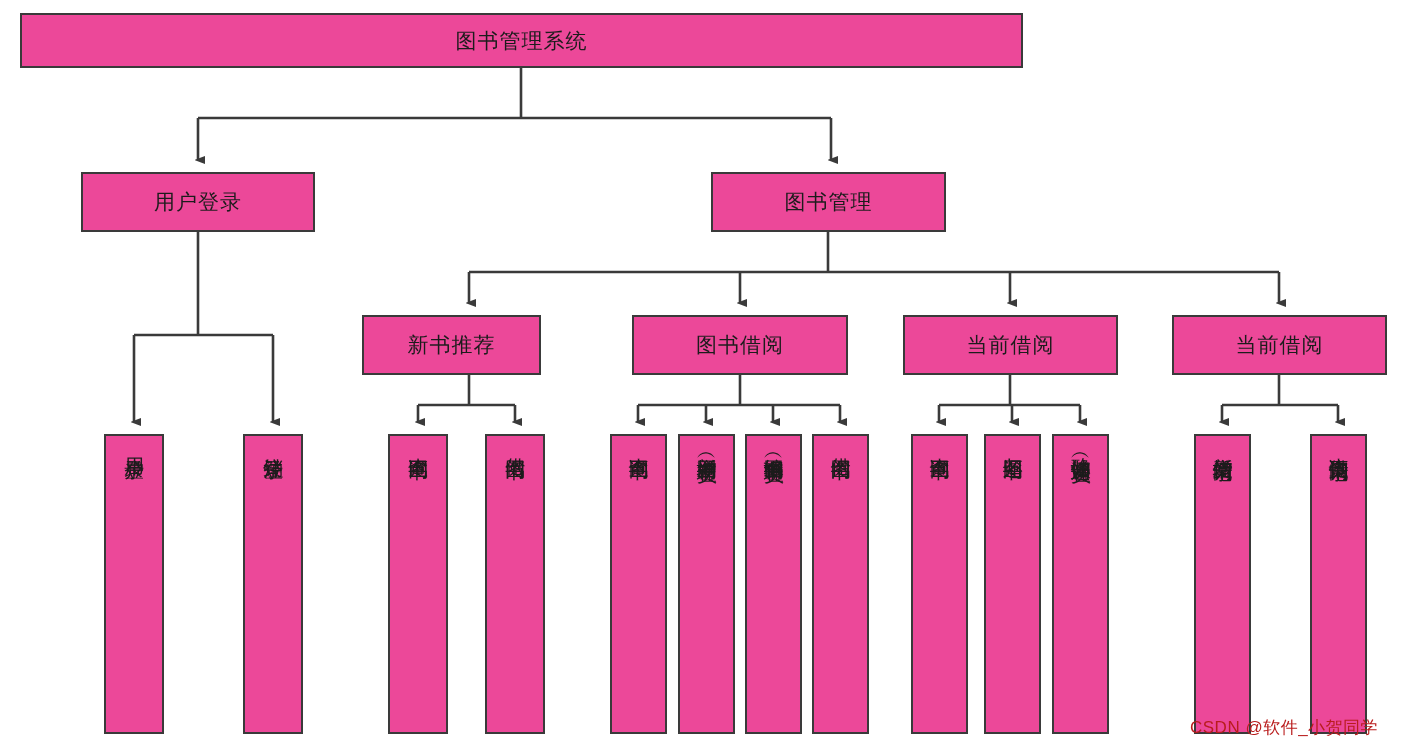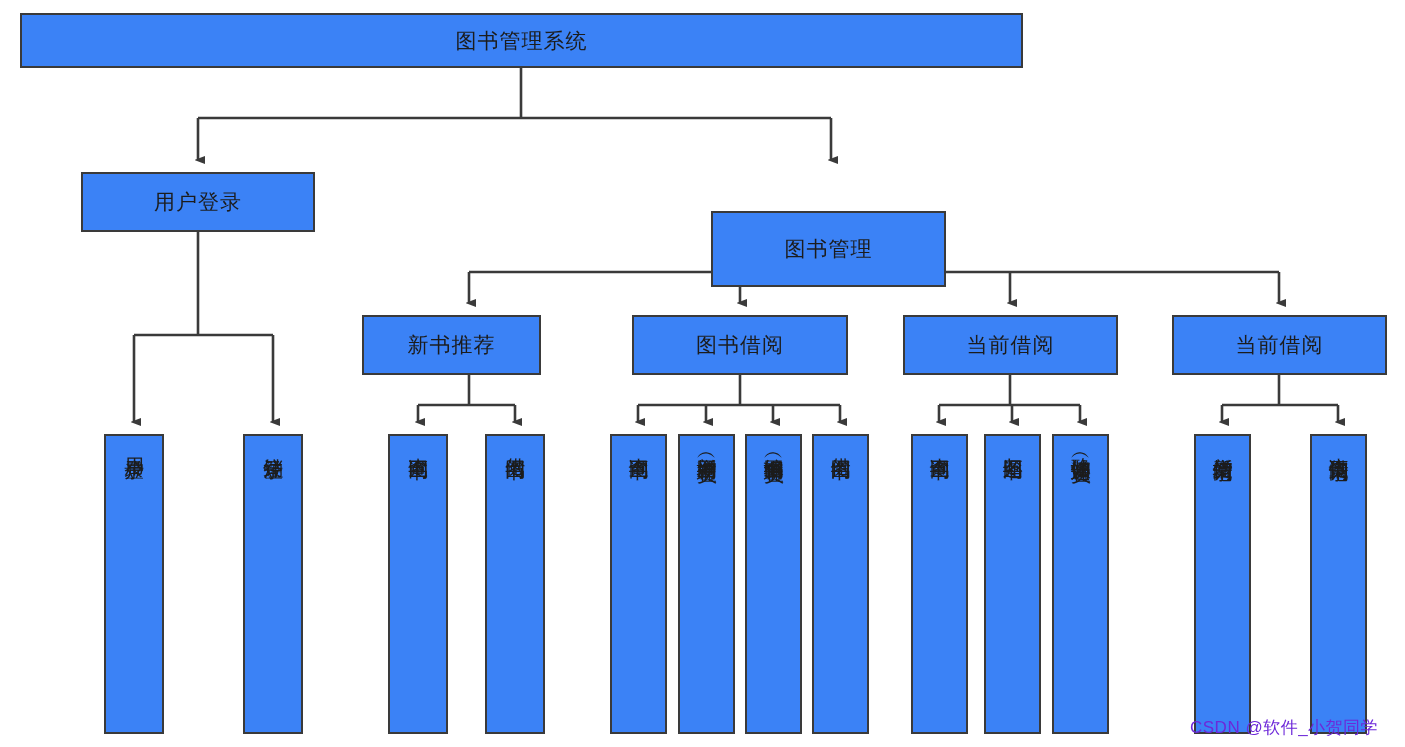--- a/index.html
+++ b/index.html
@@ -21,21 +21,21 @@
     position: absolute;
     left: 0;
     top: 0;
     width: 1405px;
     height: 747px;
     pointer-events: none;
   }
   .node {
     position: absolute;
     box-sizing: border-box;
-    background: #3b82f6;
+    background: #ec4899;
     border: 2px solid #3a3a3a;
     display: flex;
     align-items: center;
     justify-content: center;
     color: #1c1c1c;
   }
   .node.horiz {
     font-size: 21px;
     letter-spacing: 1px;
     line-height: 1.1;
@@ -49,21 +49,21 @@
   }
   .node.vert .vtext {
     writing-mode: vertical-rl;
     text-orientation: upright;
     white-space: nowrap;
     display: block;
   }
   .watermark {
     position: absolute;
     font-size: 17px;
-    color: #6d28d9;
+    color: #b91c1c;
     white-space: nowrap;
     letter-spacing: 0.5px;
   }
 </style>
 </head>
 <body>
 
 <div id="canvas">
 
   <svg class="edges" viewBox="0 0 1405 747">
@@ -116,21 +116,21 @@
     </g>
   </svg>
 
   <div class="node horiz" style="left: 20px; top: 13px; width: 1003px; height: 55px;">
     <span>图书管理系统</span>
   </div>
 
   <div class="node horiz" style="left: 81px; top: 172px; width: 234px; height: 60px;">
     <span>用户登录</span>
   </div>
-  <div class="node horiz" style="left: 711px; top: 172px; width: 235px; height: 76px; margin-top: 39px;">
+  <div class="node horiz" style="left: 711px; top: 172px; width: 235px; height: 60px;">
     <span>图书管理</span>
   </div>
 
   <div class="node horiz" style="left: 362px; top: 315px; width: 179px; height: 60px;">
     <span>新书推荐</span>
   </div>
   <div class="node horiz" style="left: 632px; top: 315px; width: 216px; height: 60px; text-align: center;">
     <span>图书借阅</span>
   </div>
   <div class="node horiz" style="left: 903px; top: 315px; width: 215px; height: 60px;">

